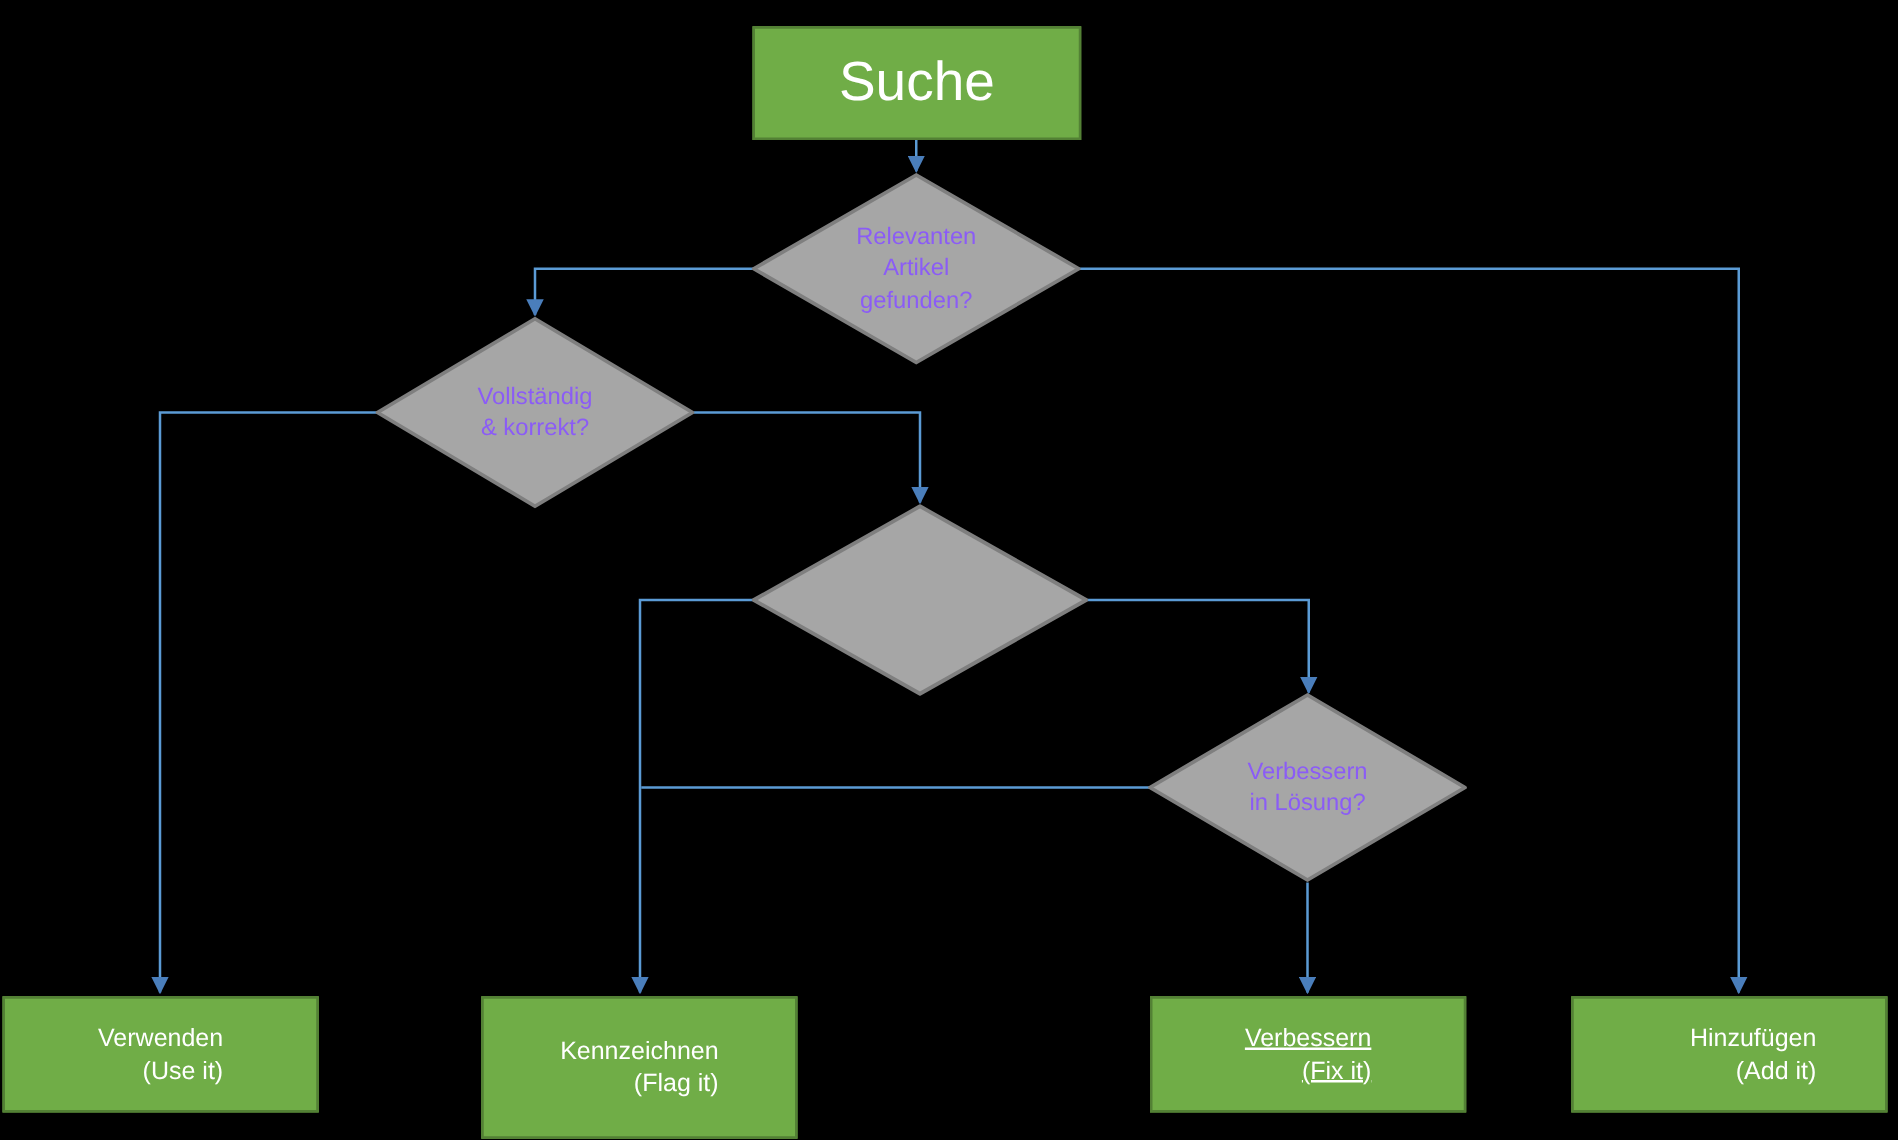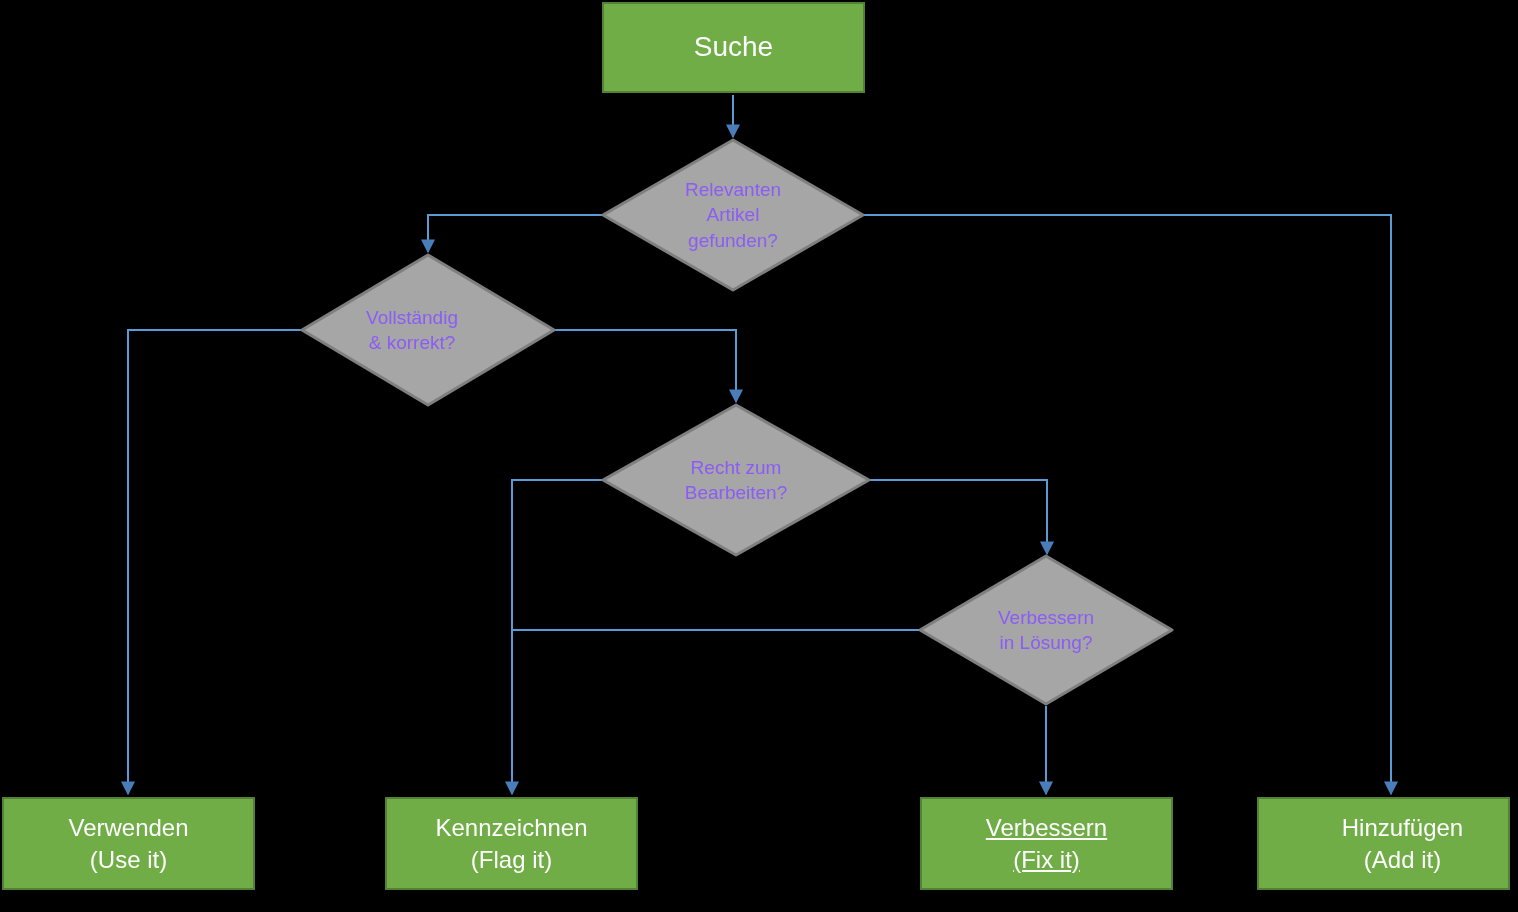--- a/index.html
+++ b/index.html
@@ -30,26 +30,28 @@
     text-align: center;
     color: #FFFFFF;
     white-space: pre-line;
     box-sizing: border-box;
   }
   .action {
     background: #70AD47;
     border: 2px solid #538135;
   }
   .start-node {
-    font-size: 28px;
+    font-size: 44px;
     line-height: 1.15;
+    margin-top: 19px;
   }
   .outcome-node {
-    font-size: 24px;
+    font-size: 20px;
     line-height: 1.3;
+    text-align: right;
   }
   .decision-label {
     position: absolute;
     display: flex;
     align-items: center;
     justify-content: center;
     text-align: center;
     color: #8b5cf6;
     white-space: pre-line;
     font-size: 19px;
@@ -96,32 +98,30 @@
     <polygon class="diamond" points="1046,556 1172,630 1046,704 920,630"></polygon>
   </svg>
 
   <div class="node action start-node" style="left:602px; top:2px; width:263px; height:91px;">
     <span>Suche</span>
   </div>
 
   <div class="decision-label" style="left:633px; top:160px; width:200px; height:110px;">Relevanten
 Artikel
 gefunden?</div>
-  <div class="decision-label" style="left:312px; top:275px; width:200px; height:110px;">Vollständig
+  <div class="decision-label" style="left:328px; top:275px; width:200px; height:110px;">Vollständig
 &amp; korrekt?</div>
-  <div class="decision-label" style="left:636px; top:425px; width:200px; height:110px;">Recht zum
-Bearbeiten?</div>
   <div class="decision-label" style="left:946px; top:575px; width:200px; height:110px;">Verbessern
 in Lösung?</div>
 
   <div class="node action outcome-node" style="left:2px; top:797px; width:253px; height:93px;">
     <span>Verwenden
 (Use it)</span>
   </div>
-  <div class="node action outcome-node" style="left:385px; top:797px; width:253px; height:93px;">
+  <div class="node action outcome-node" style="left:385px; top:797px; width:253px; height:114px;">
     <span>Kennzeichnen
 (Flag it)</span>
   </div>
   <div class="node action outcome-node" style="left:920px; top:797px; width:253px; height:93px;text-decoration:underline;">
     <span>Verbessern
 (Fix it)</span>
   </div>
   <div class="node action outcome-node" style="left:1257px; top:797px; width:253px; height:93px;padding-left:38px;">
     <span>Hinzufügen
 (Add it)</span>

